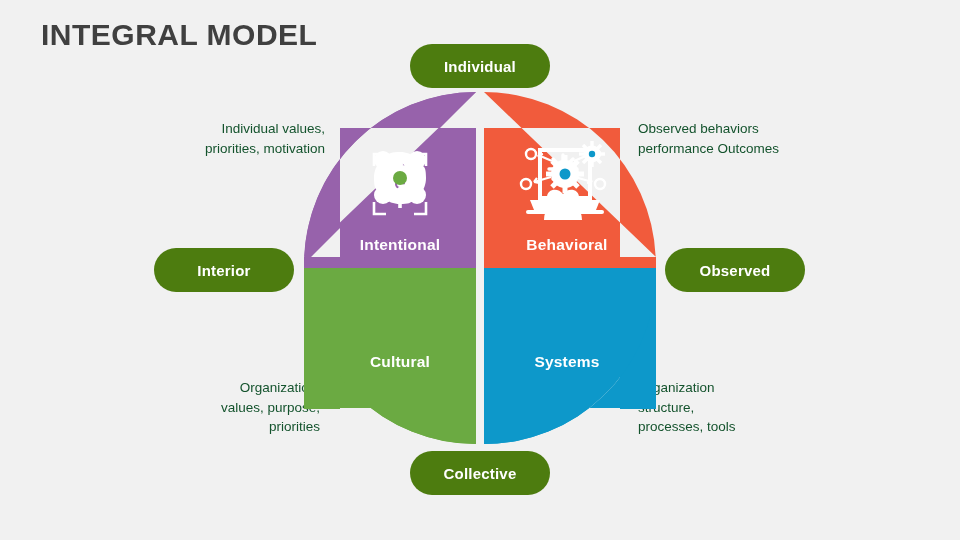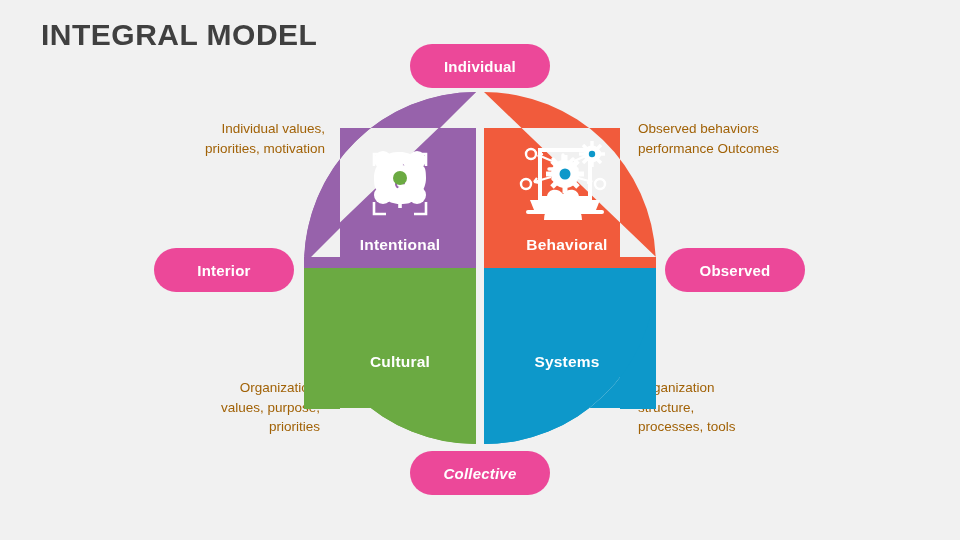--- a/index.html
+++ b/index.html
@@ -23,42 +23,42 @@
     font-size: 30px;
     font-weight: bold;
     letter-spacing: 0.5px;
     color: #404040;
     white-space: nowrap;
   }
 
   
   .pill {
     position: absolute;
-    background: #ec4899;
+    background: #4d7c0f;
     color: #ffffff;
     font-size: 15px;
     font-weight: bold;
     border-radius: 22px;
     height: 44px;
     display: flex;
     align-items: center;
     justify-content: center;
     letter-spacing: 0.2px;
   }
   #pill-individual { left: 410px; top: 44px;  width: 140px; }
-  #pill-collective { left: 410px; top: 451px; width: 140px; font-style: italic; }
+  #pill-collective { left: 410px; top: 451px; width: 140px; }
   #pill-interior   { left: 154px; top: 248px; width: 140px; }
   #pill-exterior   { left: 665px; top: 248px; width: 140px; }
 
   
   .caption {
     position: absolute;
     font-size: 13.5px;
     line-height: 19.5px;
-    color: #a16207;
+    color: #14532d;
     white-space: pre-line;
   }
   #caption-intentional { left: 150px; top: 119px; width: 175px; text-align: right; }
   #caption-behavioral  { left: 638px; top: 119px; width: 195px; text-align: left;  }
   #caption-cultural    { left: 165px; top: 378px; width: 155px; text-align: right; }
   #caption-systems     { left: 638px; top: 378px; width: 175px; text-align: left;  }
 
   
   #wheel {
     position: absolute;

